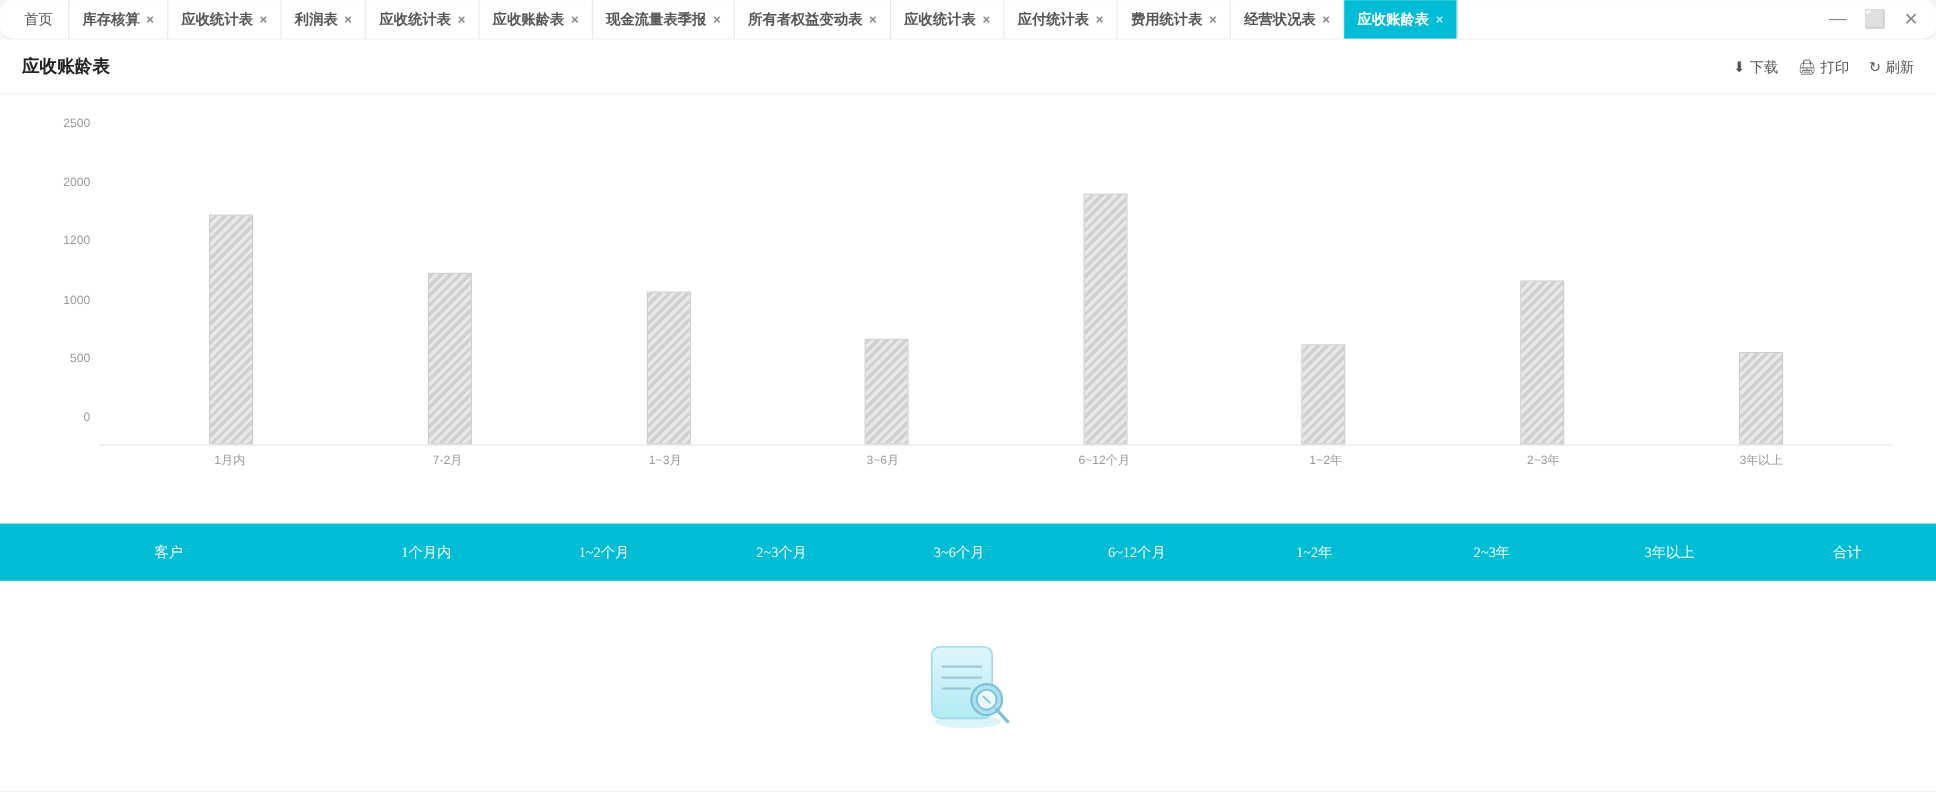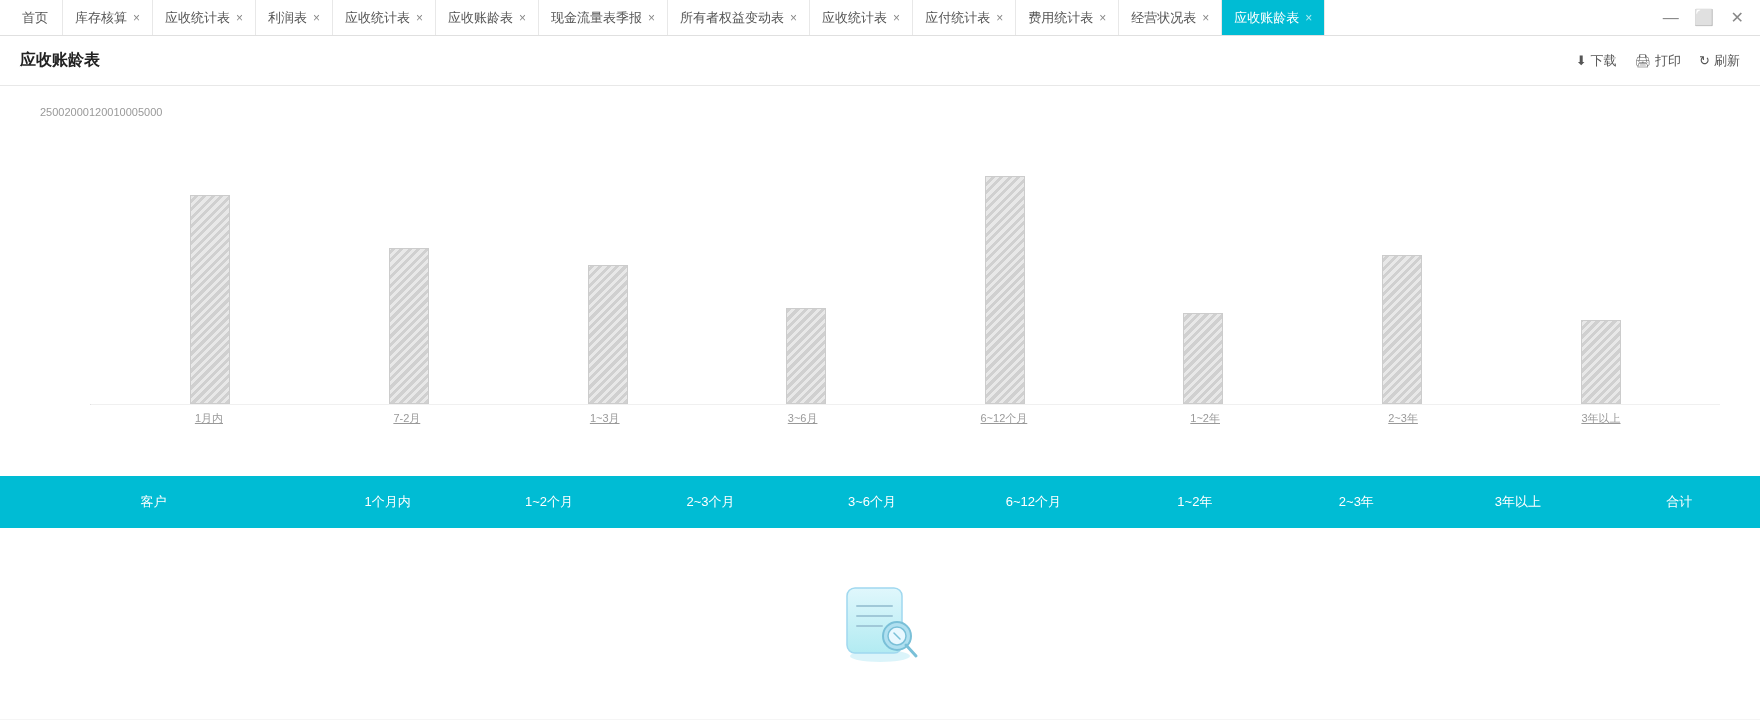--- a/index.html
+++ b/index.html
@@ -9,20 +9,21 @@
     .tab-bar {
       display: flex;
       align-items: center;
       background: #fff;
       border-bottom: 1px solid #e0e0e0;
       height: 36px;
       padding: 0 8px;
       overflow-x: auto;
       white-space: nowrap;
       position: relative;
+      border-radius: 12px;
     }
     .tab-bar::-webkit-scrollbar { display: none; }
     .tab-item {
       display: inline-flex;
       align-items: center;
       padding: 0 12px;
       height: 36px;
       cursor: pointer;
       color: #555;
       font-size: 13px;
@@ -112,21 +113,21 @@
     
     .bar-chart {
       width: 100%;
       height: 320px;
       position: relative;
       display: flex;
       align-items: flex-end;
     }
     .chart-y-axis {
       display: flex;
-      flex-direction: row;
+      flex-direction: column;
       justify-content: space-between;
       height: 280px;
       padding-bottom: 0;
       width: 50px;
       text-align: right;
       font-size: 11px;
       color: #999;
       padding-right: 8px;
       align-self: flex-start;
     }
@@ -175,38 +176,38 @@
         #e8e8e8 6px
       );
       border: 1px solid #ccc;
     }
     .chart-x-labels {
       display: flex;
       justify-content: space-around;
       padding: 6px 20px 0 20px;
       font-size: 11px;
       color: #999;
-      text-decoration: underline;
     }
     .x-label { text-align: center; min-width: 40px; }
 
     
     .table-header {
       background: #00bcd4;
       display: flex;
       height: 52px;
       align-items: center;
     }
     .th-cell {
       flex: 1;
       text-align: center;
       color: #fff;
       font-size: 13px;
       font-weight: 500;
       padding: 0 8px;
+      font-family: Liberation Serif, serif;
     }
     .th-cell.customer { flex: 2; }
 
     
     .empty-state {
       display: flex;
       flex-direction: column;
       align-items: center;
       justify-content: center;
       padding: 40px 0 20px 0;
@@ -215,21 +216,21 @@
 
   </style>
 </head>
 <body>
 
 <div class="tab-bar">
   <div class="tab-home">
     <span>首页</span>
   </div>
 
-  <div id="tabs-container" style="display:inline-flex; align-items:center;">
+  <div id="tabs-container" style="display:inline-flex; align-items:center;font-weight:bold;">
       <div class="tab-item">
         <span>库存核算</span>
         <span class="tab-close">×</span>
       </div>
       <div class="tab-item">
         <span>应收统计表</span>
         <span class="tab-close">×</span>
       </div>
       <div class="tab-item">
         <span>利润表</span>

